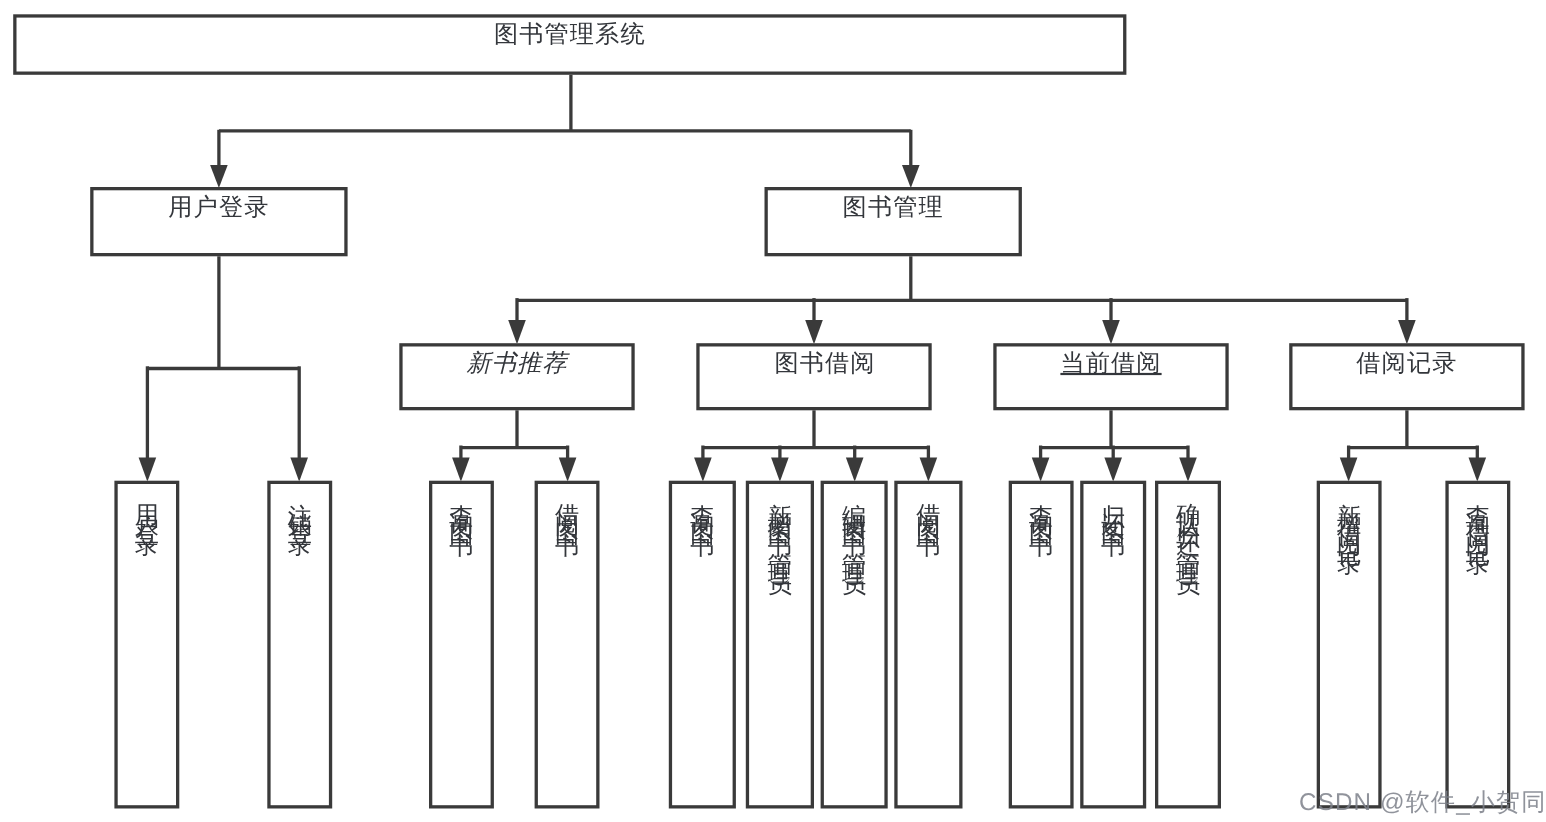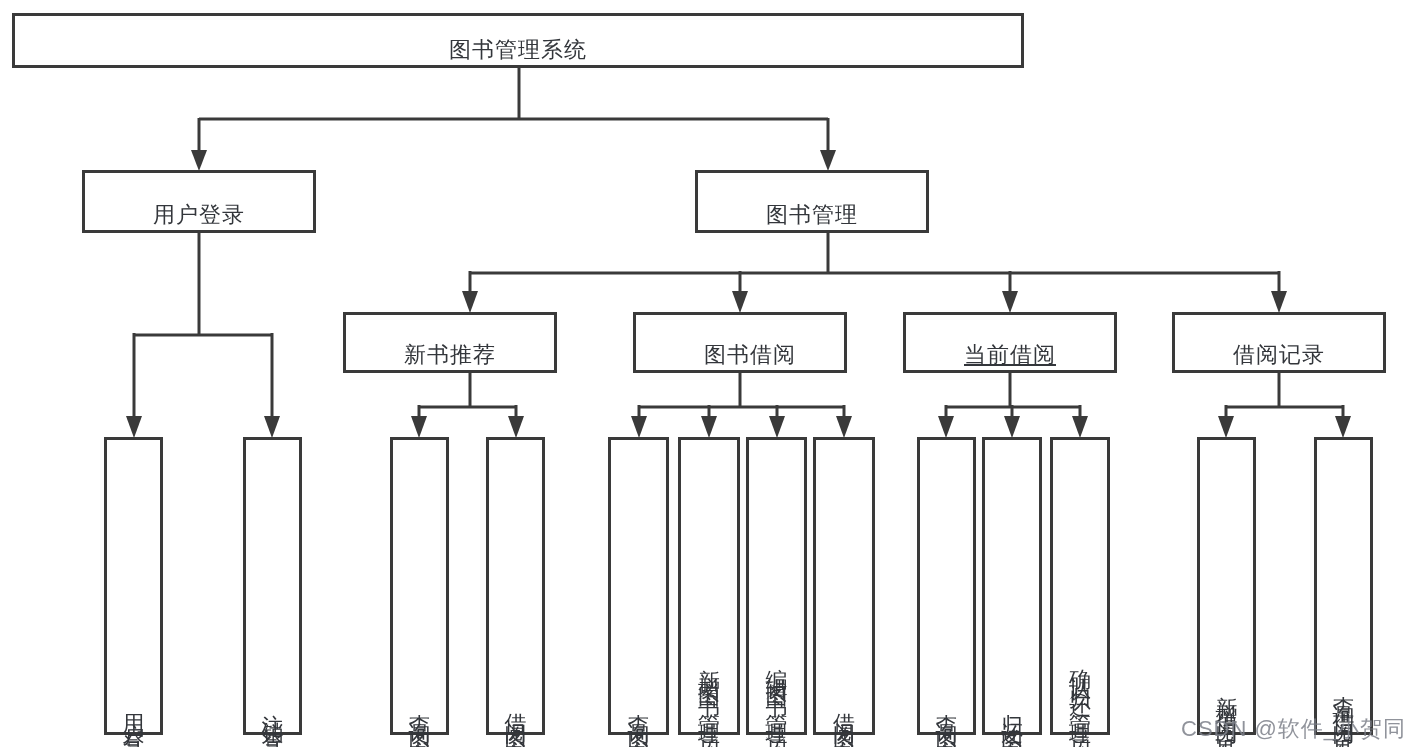--- a/index.html
+++ b/index.html
@@ -16,21 +16,21 @@
     left: 0; top: 0;
     width: 1405px; height: 747px;
     z-index: 1;
   }
   .box {
     position: absolute;
     box-sizing: border-box;
     background: #ffffff;
     border: 3px solid #3a3a3a;
     display: flex;
-    align-items: flex-end;
+    align-items: flex-start;
     justify-content: center;
     color: #33363b;
     z-index: 2;
   }
   .hbox span {
     font-size: 22px;
     letter-spacing: 1px;
     white-space: nowrap;
   }
   .vbox span {
@@ -127,21 +127,21 @@
     <span>图书管理系统</span>
   </div>
 
   <div class="box hbox" style="left:82px; top:170px; width:234px; height:63px;">
     <span>用户登录</span>
   </div>
   <div class="box hbox" style="left:695px; top:170px; width:234px; height:63px;">
     <span>图书管理</span>
   </div>
 
-  <div class="box hbox" style="left:343px; top:312px; width:214px; height:61px;">
+  <div class="box hbox" style="left:363px; top:312px; width:214px; height:61px;font-style:italic;">
     <span>新书推荐</span>
   </div>
   <div class="box hbox" style="left:633px; top:312px; width:214px; height:61px;padding-left:20px;">
     <span>图书借阅</span>
   </div>
   <div class="box hbox" style="left:903px; top:312px; width:214px; height:61px;text-decoration:underline;">
     <span>当前借阅</span>
   </div>
   <div class="box hbox" style="left:1172px; top:312px; width:214px; height:61px;">
     <span>借阅记录</span>

